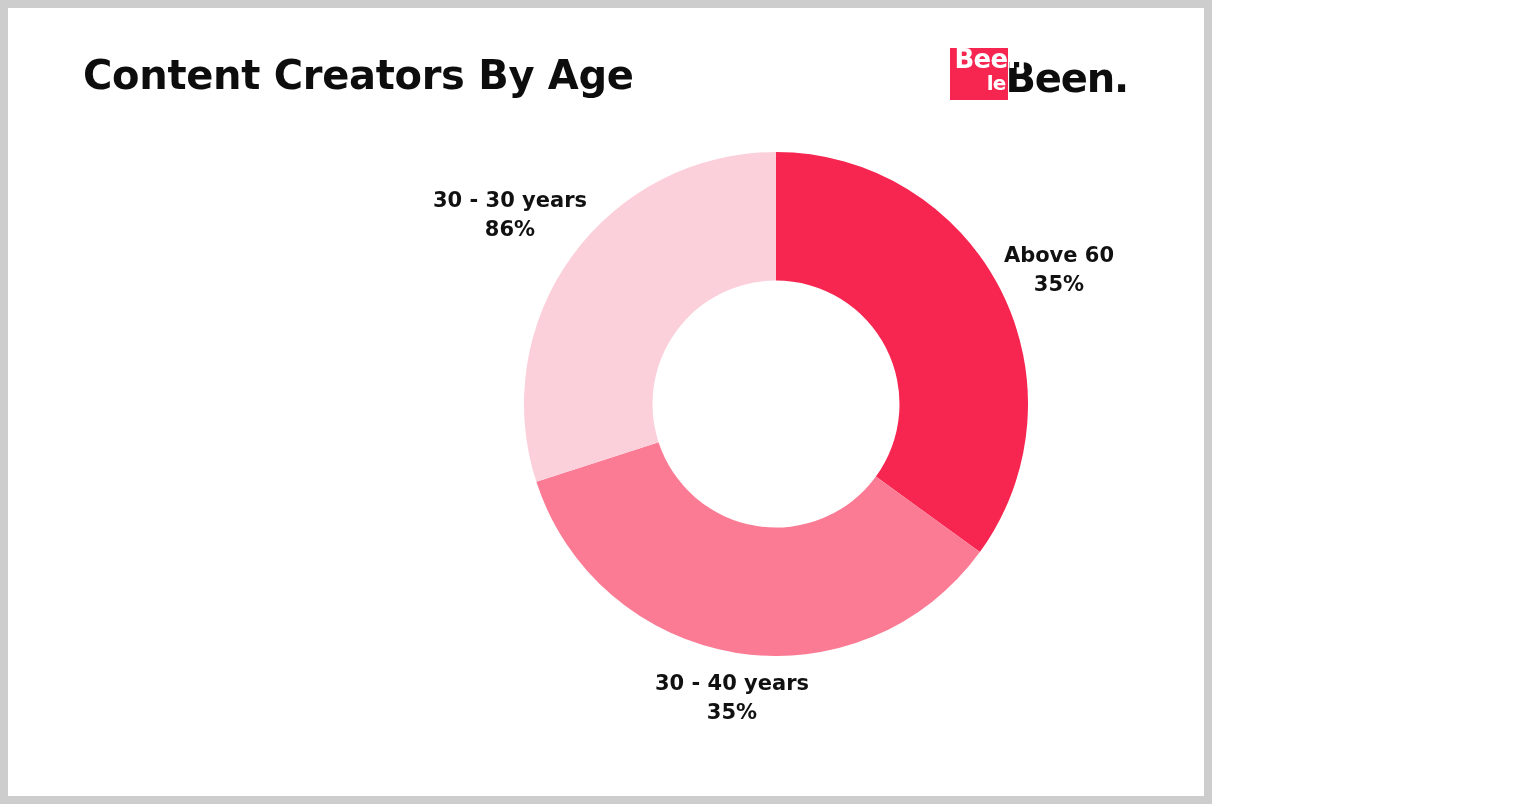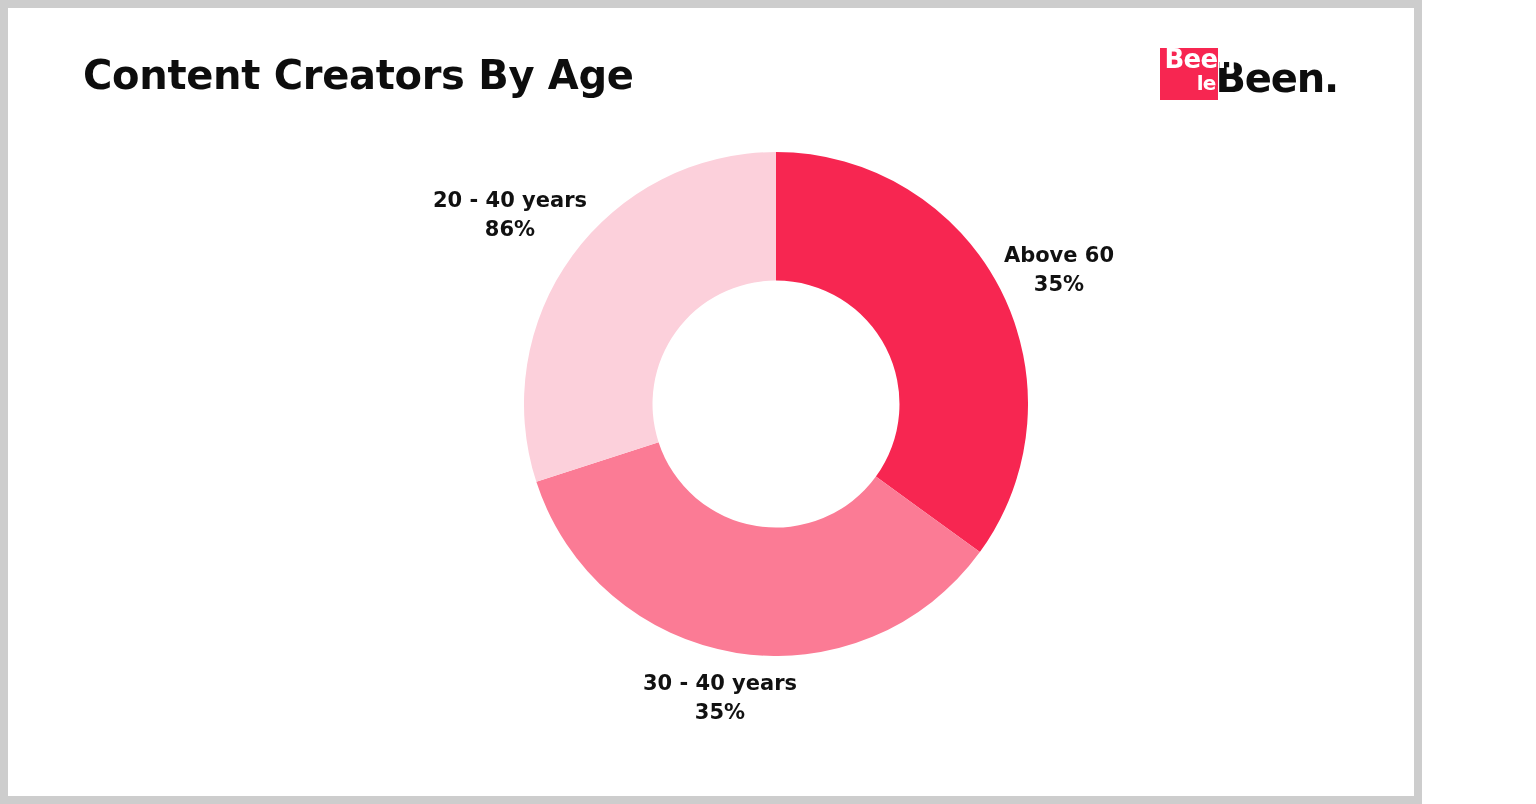--- a/index.html
+++ b/index.html
@@ -8,21 +8,21 @@
     background: #ffffff;
   }
   body {
     width: 1536px;
     height: 804px;
     font-family: "DejaVu Sans", sans-serif;
     overflow: hidden;
   }
   .page {
     position: relative;
-    width: 1422px;
+    width: 1212px;
     height: 804px;
     box-sizing: border-box;
     background: #ffffff;
     border: 8px solid #cdcdcd;
     overflow: hidden;
   }
   .canvas {
     position: absolute;
     inset: 0;
     background: #ffffff;
@@ -110,21 +110,21 @@
     font-weight: bold;
     color: #111111;
     line-height: 29px;
     white-space: nowrap;
   }
   .slice-label .lbl-name { display: block; }
   .slice-label .lbl-val  { display: block; }
 
   .label-above40  { left: 946px; top: 233px; width: 210px; }
   .label-2030     { left: 362px; top: 178px; width: 280px; }
-  .label-3040     { left: 572px; top: 661px; width: 280px; }
+  .label-3040     { left: 584px; top: 661px; width: 280px; }
 </style>
 </head>
 <body>
 
 <div class="page">
   <div class="canvas">
 
     <div class="title">Content Creators By Age</div>
 
     <div class="logo">
@@ -148,19 +148,19 @@
         <span class="lbl-name">Above 60</span>
         <span class="lbl-val">35%</span>
       </div>
 
       <div class="slice-label label-3040">
         <span class="lbl-name">30 - 40 years</span>
         <span class="lbl-val">35%</span>
       </div>
 
       <div class="slice-label label-2030">
-        <span class="lbl-name">20 - 40 years</span>
+        <span class="lbl-name">30 - 30 years</span>
         <span class="lbl-val">86%</span>
       </div>
     </div>
 
   </div>
 </div>
 
 </body></html>

